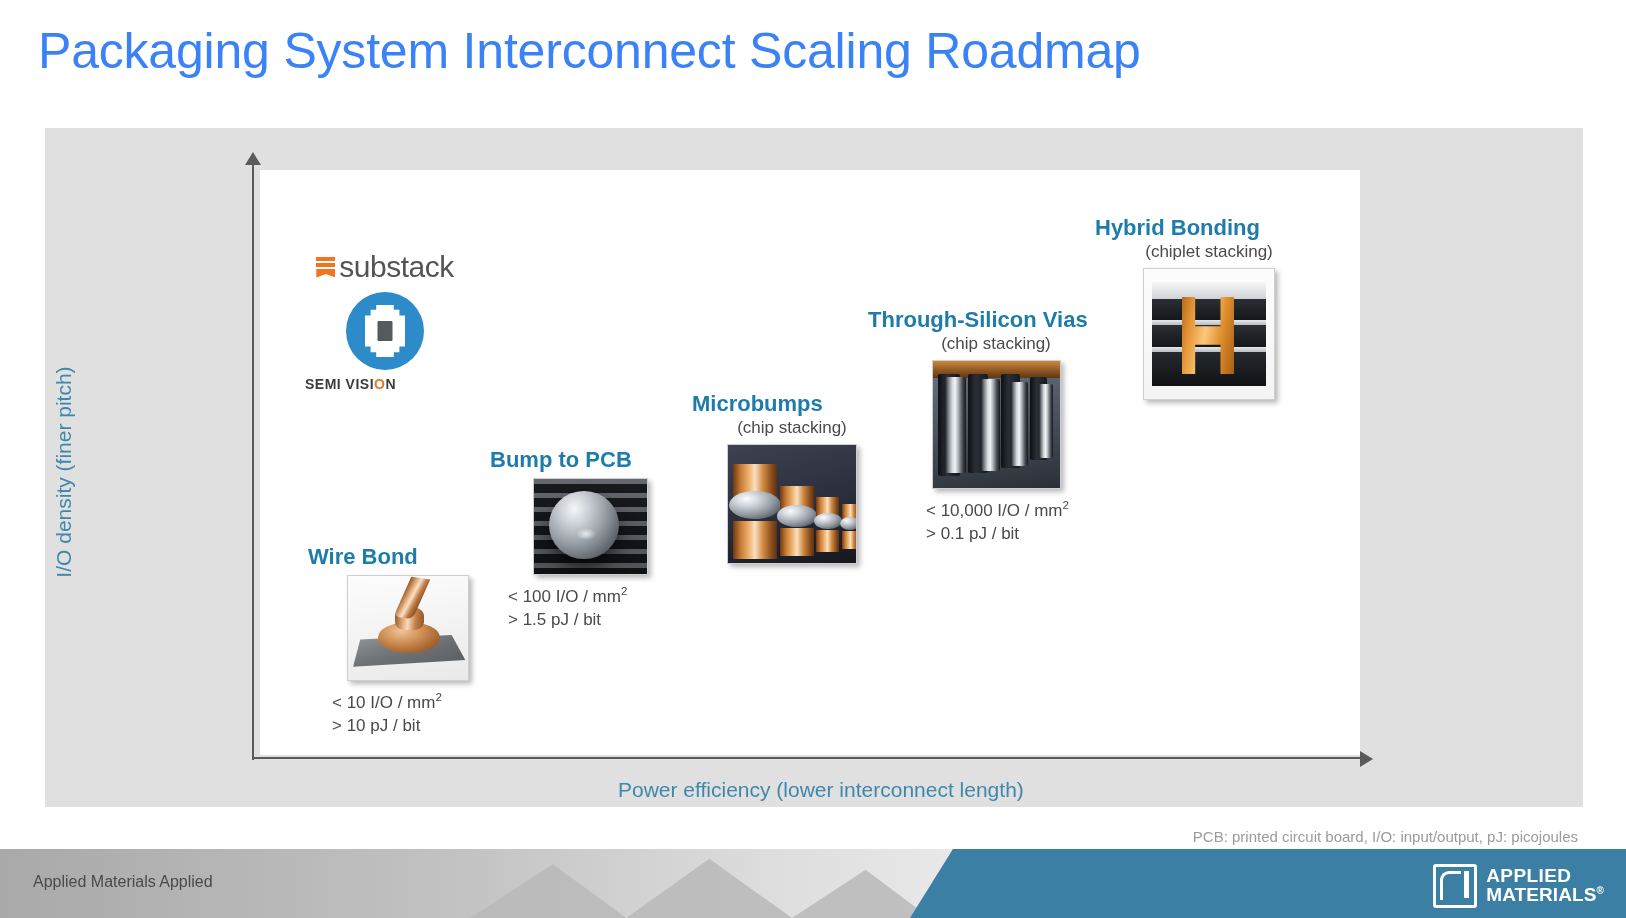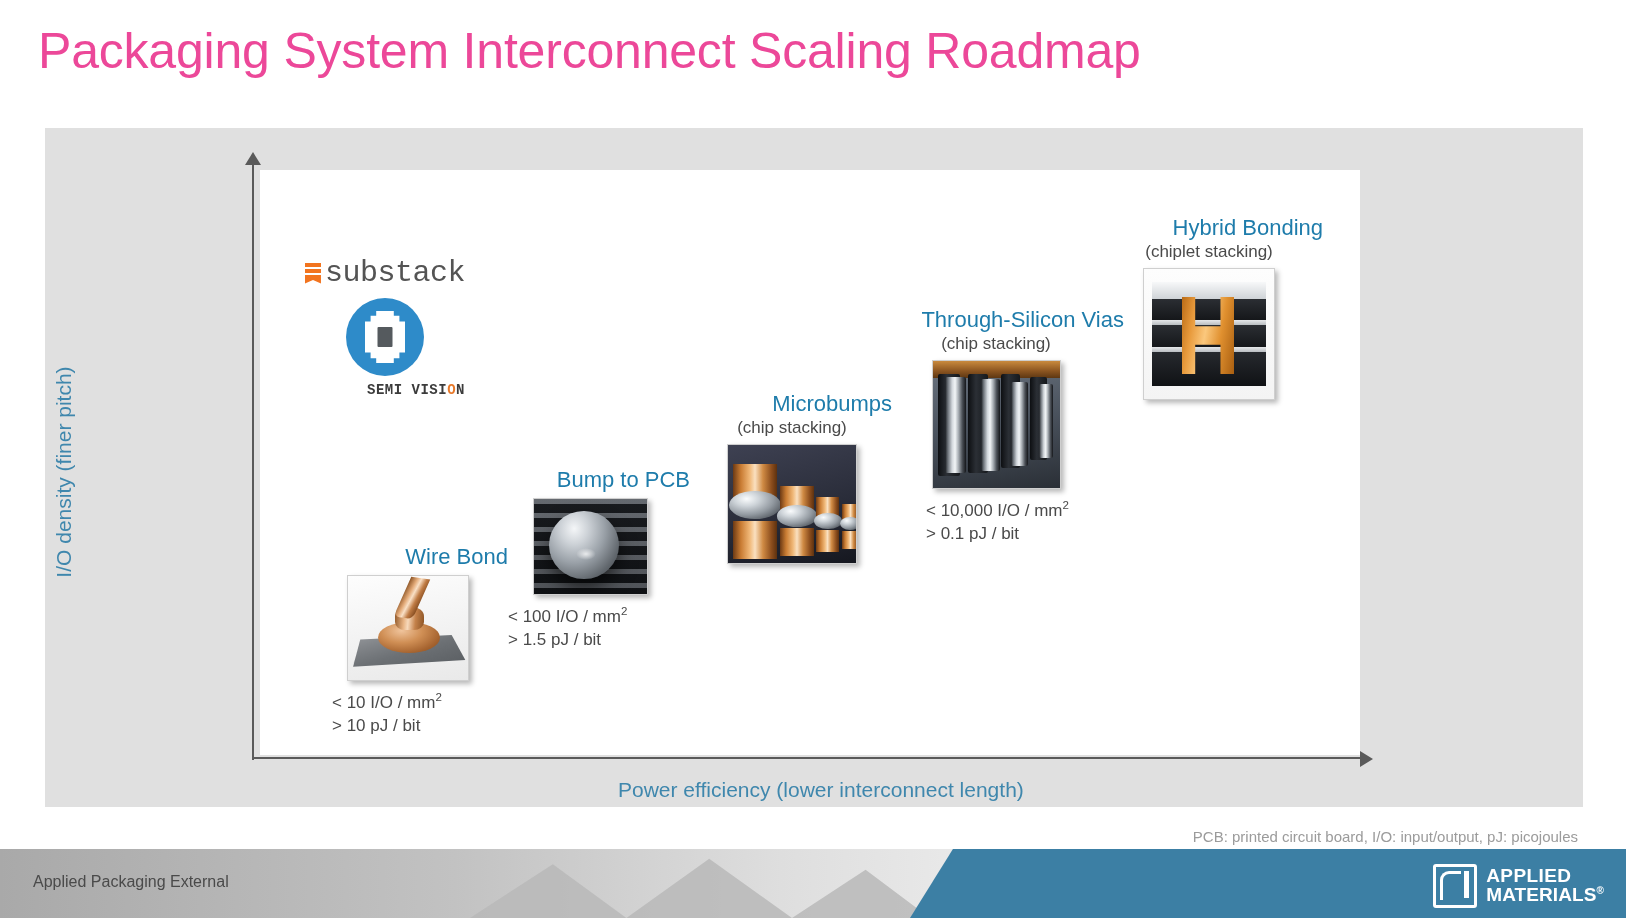--- a/index.html
+++ b/index.html
@@ -15,21 +15,21 @@
     font-family: "Liberation Sans", sans-serif;
   }
 
   
   .slide-title {
     position: absolute;
     left: 38px;
     top: 22px;
     font-size: 50px;
     font-weight: normal;
-    color: #ec4899;
+    color: #3b82f6;
     letter-spacing: -0.2px;
     white-space: nowrap;
   }
 
   
   .chart-panel {
     position: absolute;
     left: 45px;
     top: 128px;
     width: 1538px;
@@ -103,23 +103,23 @@
     white-space: nowrap;
     margin-left: 38px;
   }
 
   
   .node {
     position: absolute;
   }
   .node-title {
     font-size: 22px;
-    font-weight: normal;
+    font-weight: bold;
     color: #1e7cab;
-    text-align: right;
+    text-align: left;
     white-space: nowrap;
     line-height: 1.1;
   }
   .node-sub {
     font-size: 17px;
     color: #4a4a4a;
     text-align: center;
     white-space: nowrap;
     line-height: 1.25;
     margin-top: 1px;
@@ -275,24 +275,23 @@
     left: 26%; top: 14%;
     width: 46%; height: 74%;
     background: linear-gradient(100deg,#b96b16 0%,#e89a3c 22%,#fbc87d 45%,#e0902f 70%,#a95f11 100%);
     clip-path: polygon(0 0, 26% 0, 26% 38%, 74% 38%, 74% 0, 100% 0, 100% 100%, 74% 100%, 74% 62%, 26% 62%, 26% 100%, 0 100%);
   }
 
   
   .watermark {
     position: absolute;
     left: 305px;
-    top: 258px;
+    top: 252px;
     width: 160px;
-    text-align: right;
-    font-family: Liberation Mono, monospace;
+    text-align: left;
   }
   .substack-logo {
     display: flex;
     align-items: center;
     justify-content: center;
     gap: 4px;
   }
   .substack-mark {
     width: 19px; height: 21px;
     position: relative;
@@ -469,21 +468,21 @@
       <span class="wb-neck"></span>
       <span class="wb-wire"></span>
     </div>
   </div>
   <div class="node-specs" style="padding-left:24px;">
     <span class="ln"><span>&lt; 10 I/O / mm</span><sup>2</sup></span>
     <span class="ln">&gt; 10 pJ / bit</span>
   </div>
 </div>
 
-<div class="node" style="left:490px; top:468px; width:200px;">
+<div class="node" style="left:490px; top:448px; width:200px;">
   <div class="node-title">Bump to PCB</div>
   <div class="node-img" style="width:113px;height:95px;">
     <div class="ill-bump">
       <span class="bump-ridges"></span>
       <span class="bump-ball"></span>
     </div>
   </div>
   <div class="node-specs" style="padding-left:18px;">
     <span class="ln"><span>&lt; 100 I/O / mm</span><sup>2</sup></span>
     <span class="ln">&gt; 1.5 pJ / bit</span>
@@ -557,21 +556,21 @@
       </span>
     </div>
   </div>
 </div>
 
 <div class="footnote">PCB: printed circuit board, I/O: input/output, pJ: picojoules</div>
 
 <div class="bottom-bar">
   <span class="bar-zig"></span>
   <span class="bar-right"></span>
-  <span class="bar-text">Applied Packaging External</span>
+  <span class="bar-text">Applied Materials Applied</span>
   <span class="am-logo">
     <span class="am-mark"></span>
     <span class="am-word">
       <span class="l1">APPLIED</span>
       <span class="l2"><span>MATERIALS</span><span class="reg">®</span></span>
     </span>
   </span>
 </div>
 
 </body></html>

